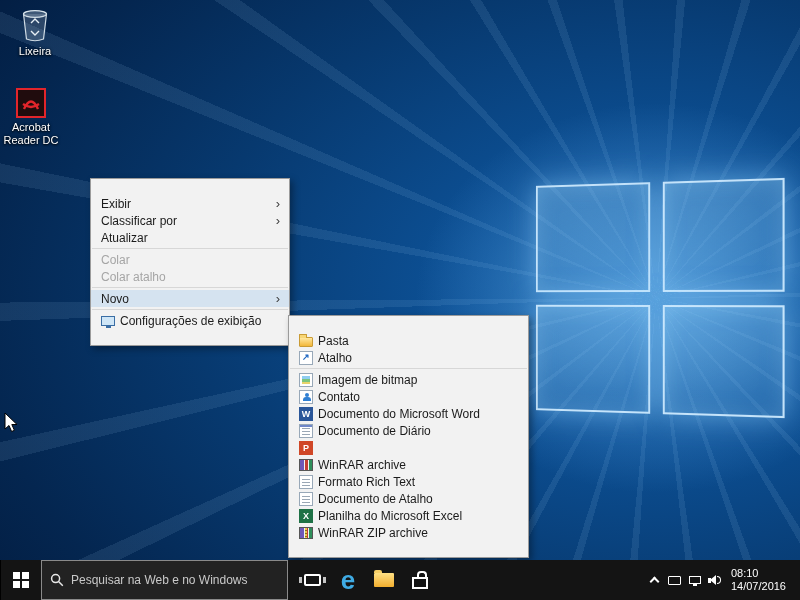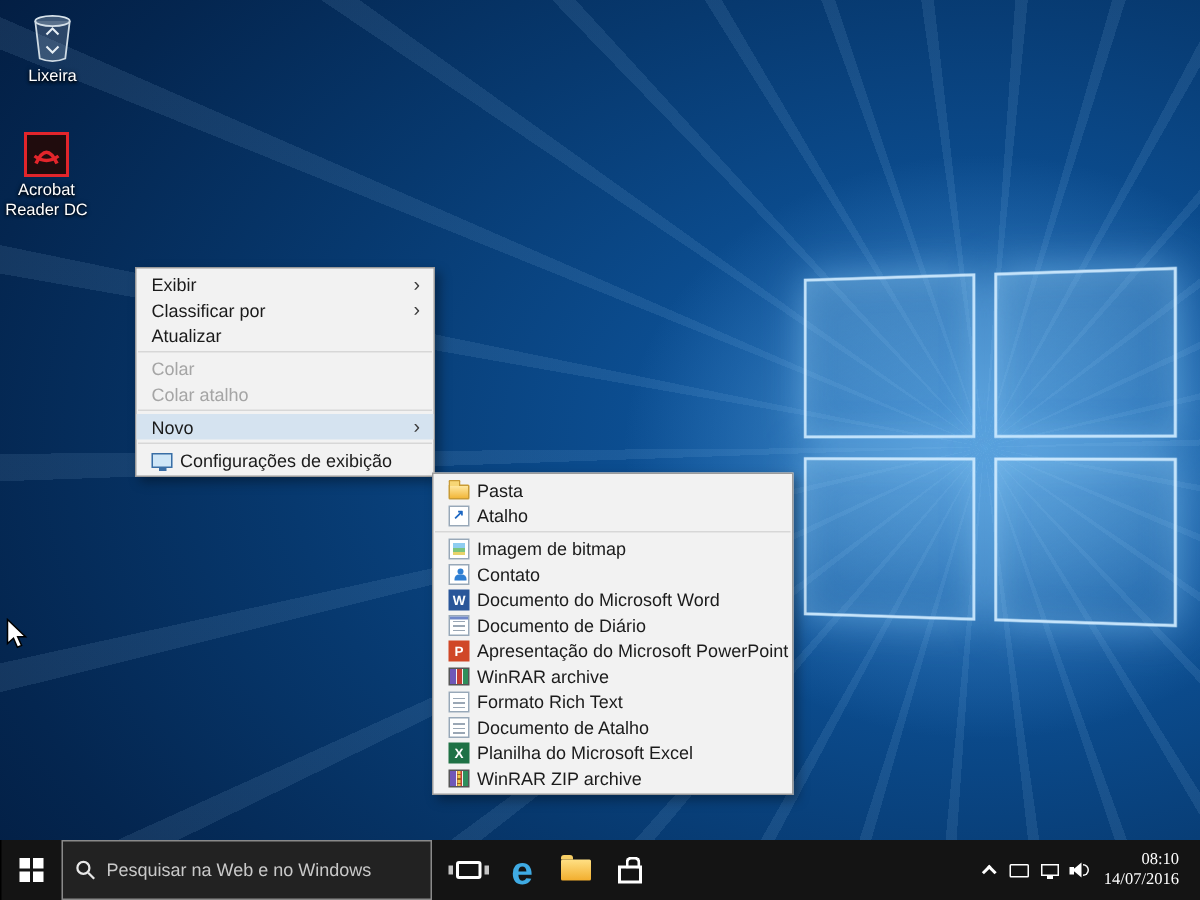--- a/index.html
+++ b/index.html
@@ -25,21 +25,21 @@
   
   .dicon { position:absolute; width:58px; display:flex; flex-direction:column; align-items:center; }
   .dicon .dlabel { color:#fff; font-size:11px; line-height:13px; text-align:center; margin-top:3px;
     text-shadow: 0 1px 2px rgba(0,0,0,0.95), 0 0 3px rgba(0,0,0,0.7); }
   .bin-svg { display:block; }
   .acro { width:30px; height:30px; background:#200c0d; border:2px solid var(--selection-red,#e2252b);
     display:flex; align-items:center; justify-content:center; }
 
   
   .menu { position:absolute; background:var(--menu-bg,#f2f2f2); border:1px solid var(--menu-border,#9b9b9b);
-    box-shadow: 3px 3px 7px rgba(0,0,0,0.35); padding:2px 0; z-index:20; }
+    box-shadow: 3px 3px 7px rgba(0,0,0,0.35); padding:16px 0; z-index:20; }
   .ctx { left:90px; top:178px; width:200px; }
   .submenu { left:288px; top:277px; width:241px; z-index:21;margin-top:38px; }
   .mi { display:flex; align-items:center; height:17px; padding:0 24px 0 10px;
     font-size:12px; color:var(--menu-text,#1b1b1b); position:relative; white-space:nowrap; }
   .mi.disabled { color:var(--menu-disabled-text,#a5a5a5); }
   .mi.hl { background:var(--menu-highlight,#d5e3f0); }
   .sep { height:1px; background:#d7d7d7; margin:2px 1px; }
   .arrow { position:absolute; right:9px; top:50%; transform:translateY(-55%); font-size:13px; color:#3c3c3c; }
 
   .ic { width:14px; height:14px; margin-right:5px; flex:0 0 14px; position:relative; }
@@ -97,21 +97,21 @@
   .chev-ic { width:7px; height:7px; border-left:2px solid #fff; border-top:2px solid #fff; transform:rotate(45deg); margin-top:3px; }
   .tab-ic { width:13px; height:9px; border:1.5px solid #fff; border-radius:1px; }
   .net-ic { width:12px; height:8px; border:1.5px solid #fff; position:relative; }
   .net-ic::after { content:""; position:absolute; left:3px; bottom:-3px; width:4px; height:2px; background:#fff; }
   .vol-ic { position:relative; width:14px; height:12px; }
   .vol-ic b { position:absolute; left:0; top:3.5px; width:3px; height:5px; background:#fff; }
   .vol-ic i { position:absolute; left:2px; top:1px; width:0; height:0;
     border-top:5px solid transparent; border-bottom:5px solid transparent; border-right:6px solid #fff; }
   .vol-ic u { position:absolute; left:9px; top:2px; width:4px; height:8px; border:1.5px solid #fff; border-left:0;
     border-radius:0 8px 8px 0; }
-  .clock { color:#fff; font-size:11px; line-height:13px; text-align:right; padding:0 15px 0 6px;font-family:Liberation Serif, serif; }
+  .clock { color:#fff; font-size:11px; line-height:13px; text-align:left; padding:0 15px 0 6px; }
 
   .cursor { position:absolute; left:4px; top:412px; z-index:40; }
 </style>
 </head>
 <body>
 
 <div class="desktop">
   <div class="beams"></div>
   <div class="glow"></div>
   <div class="winlogo">
@@ -193,21 +193,20 @@
     <div class="mi">
       <span class="ic ic-letter ic-word"></span>
       <span>Documento do Microsoft Word</span>
     </div>
     <div class="mi">
       <span class="ic ic-white ic-lines ic-journal"></span>
       <span>Documento de Diário</span>
     </div>
     <div class="mi">
       <span class="ic ic-letter ic-ppt"></span>
-      <span>Apresentação do Microsoft PowerPoint</span>
     </div>
     <div class="mi">
       <span class="ic ic-books"></span>
       <span>WinRAR archive</span>
     </div>
     <div class="mi">
       <span class="ic ic-white ic-lines"></span>
       <span>Formato Rich Text</span>
     </div>
     <div class="mi">

